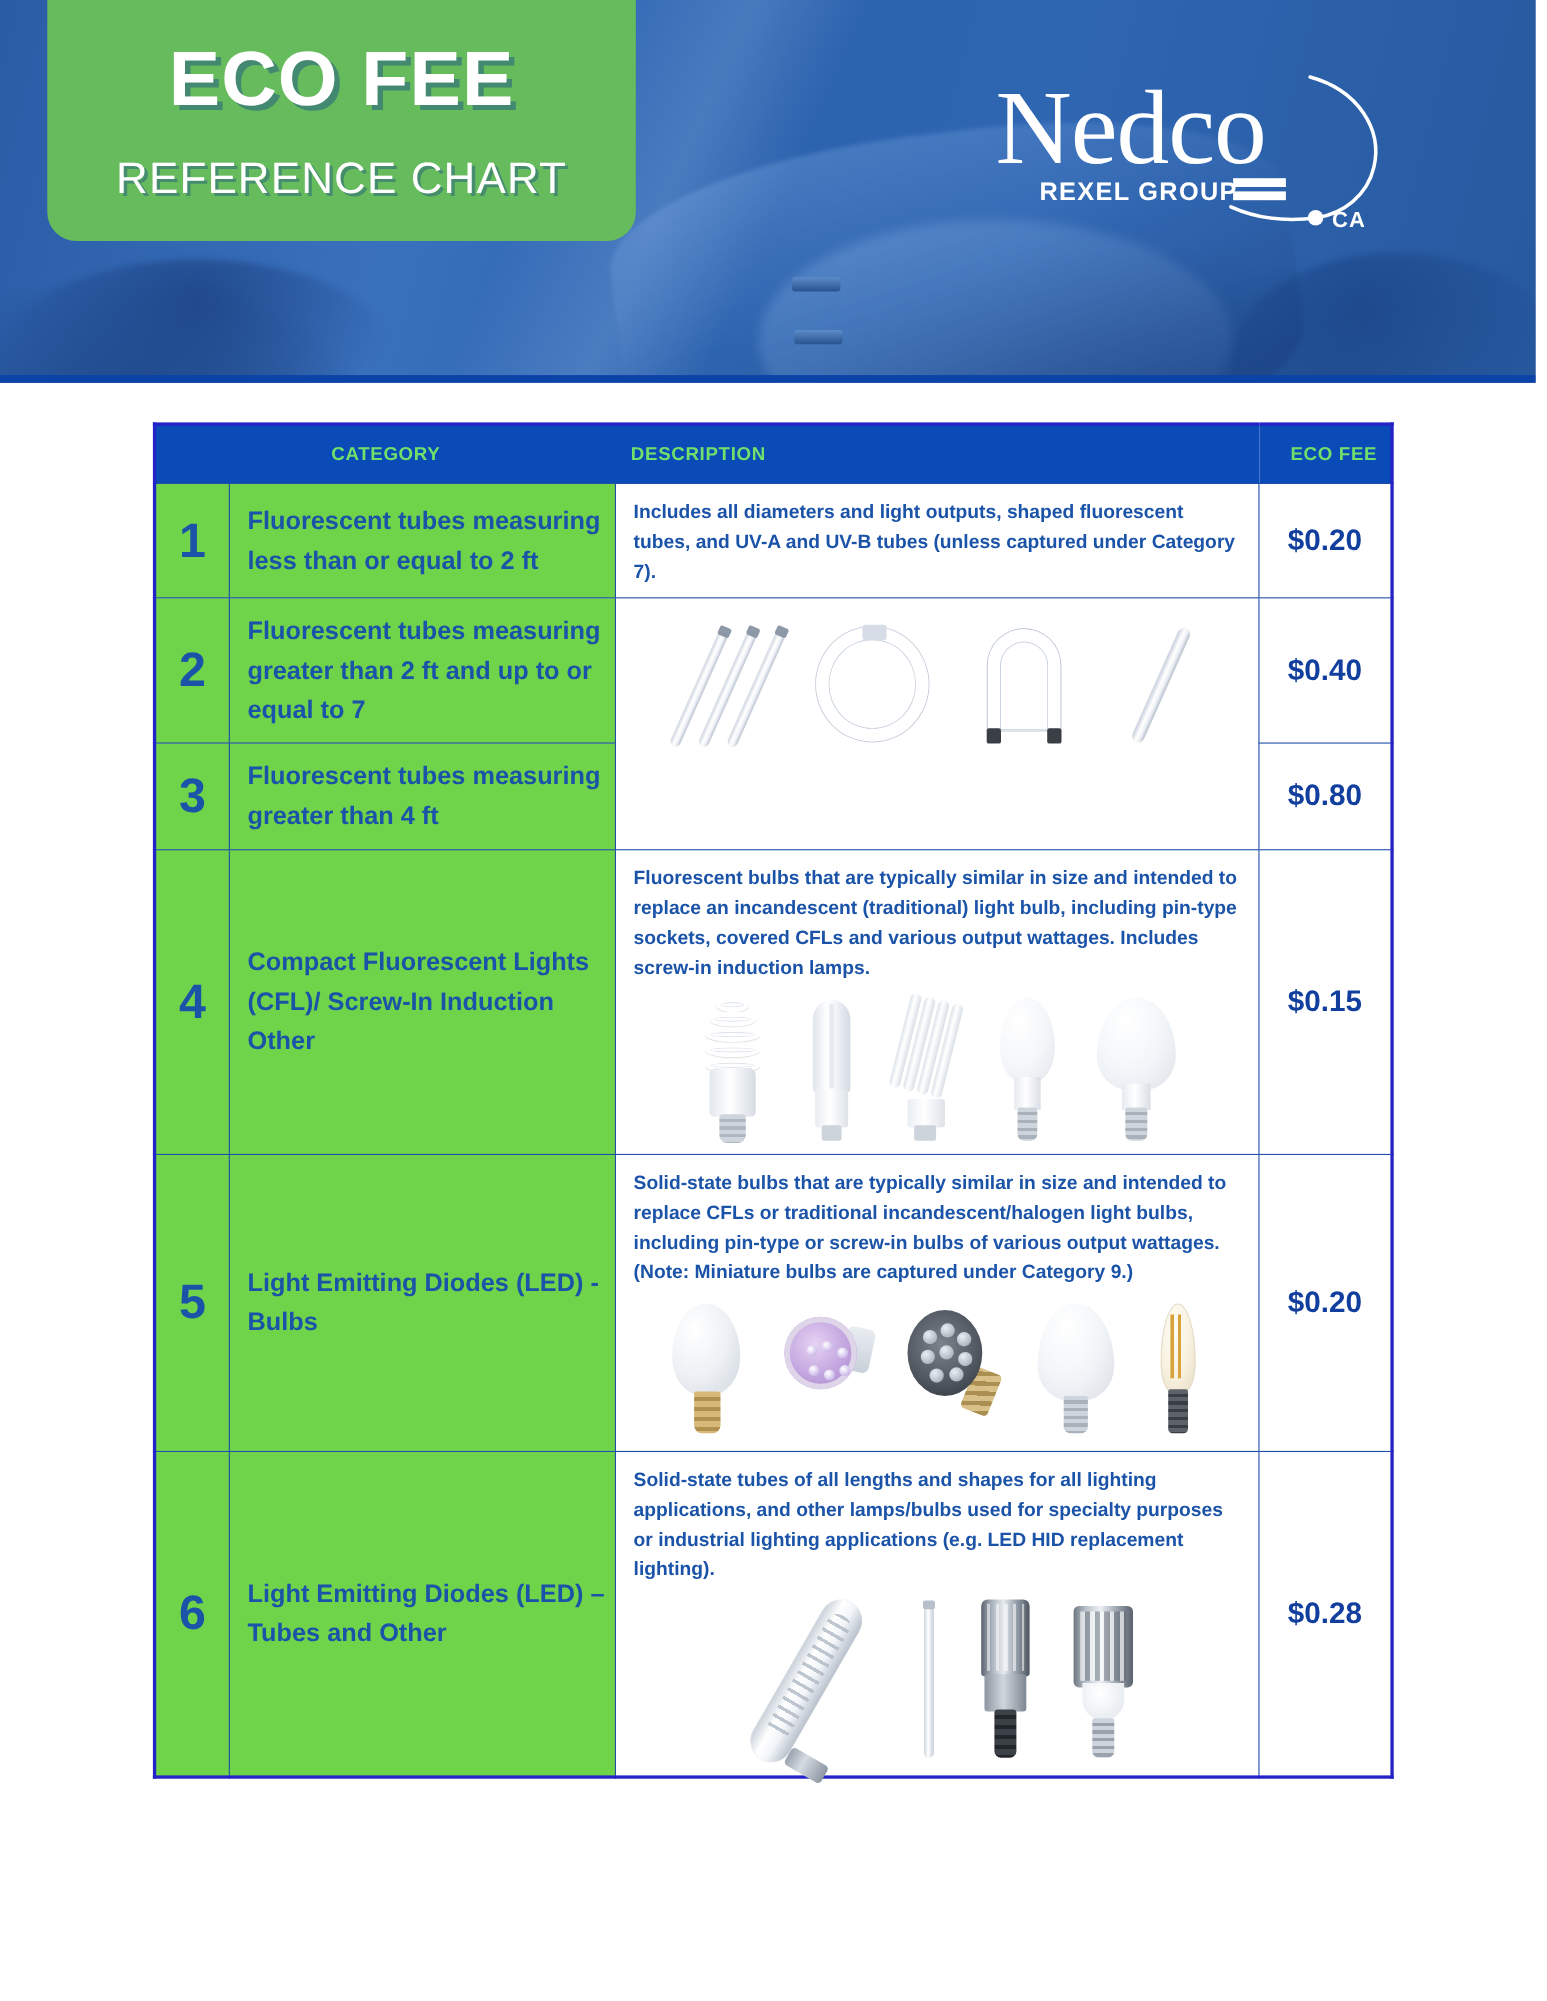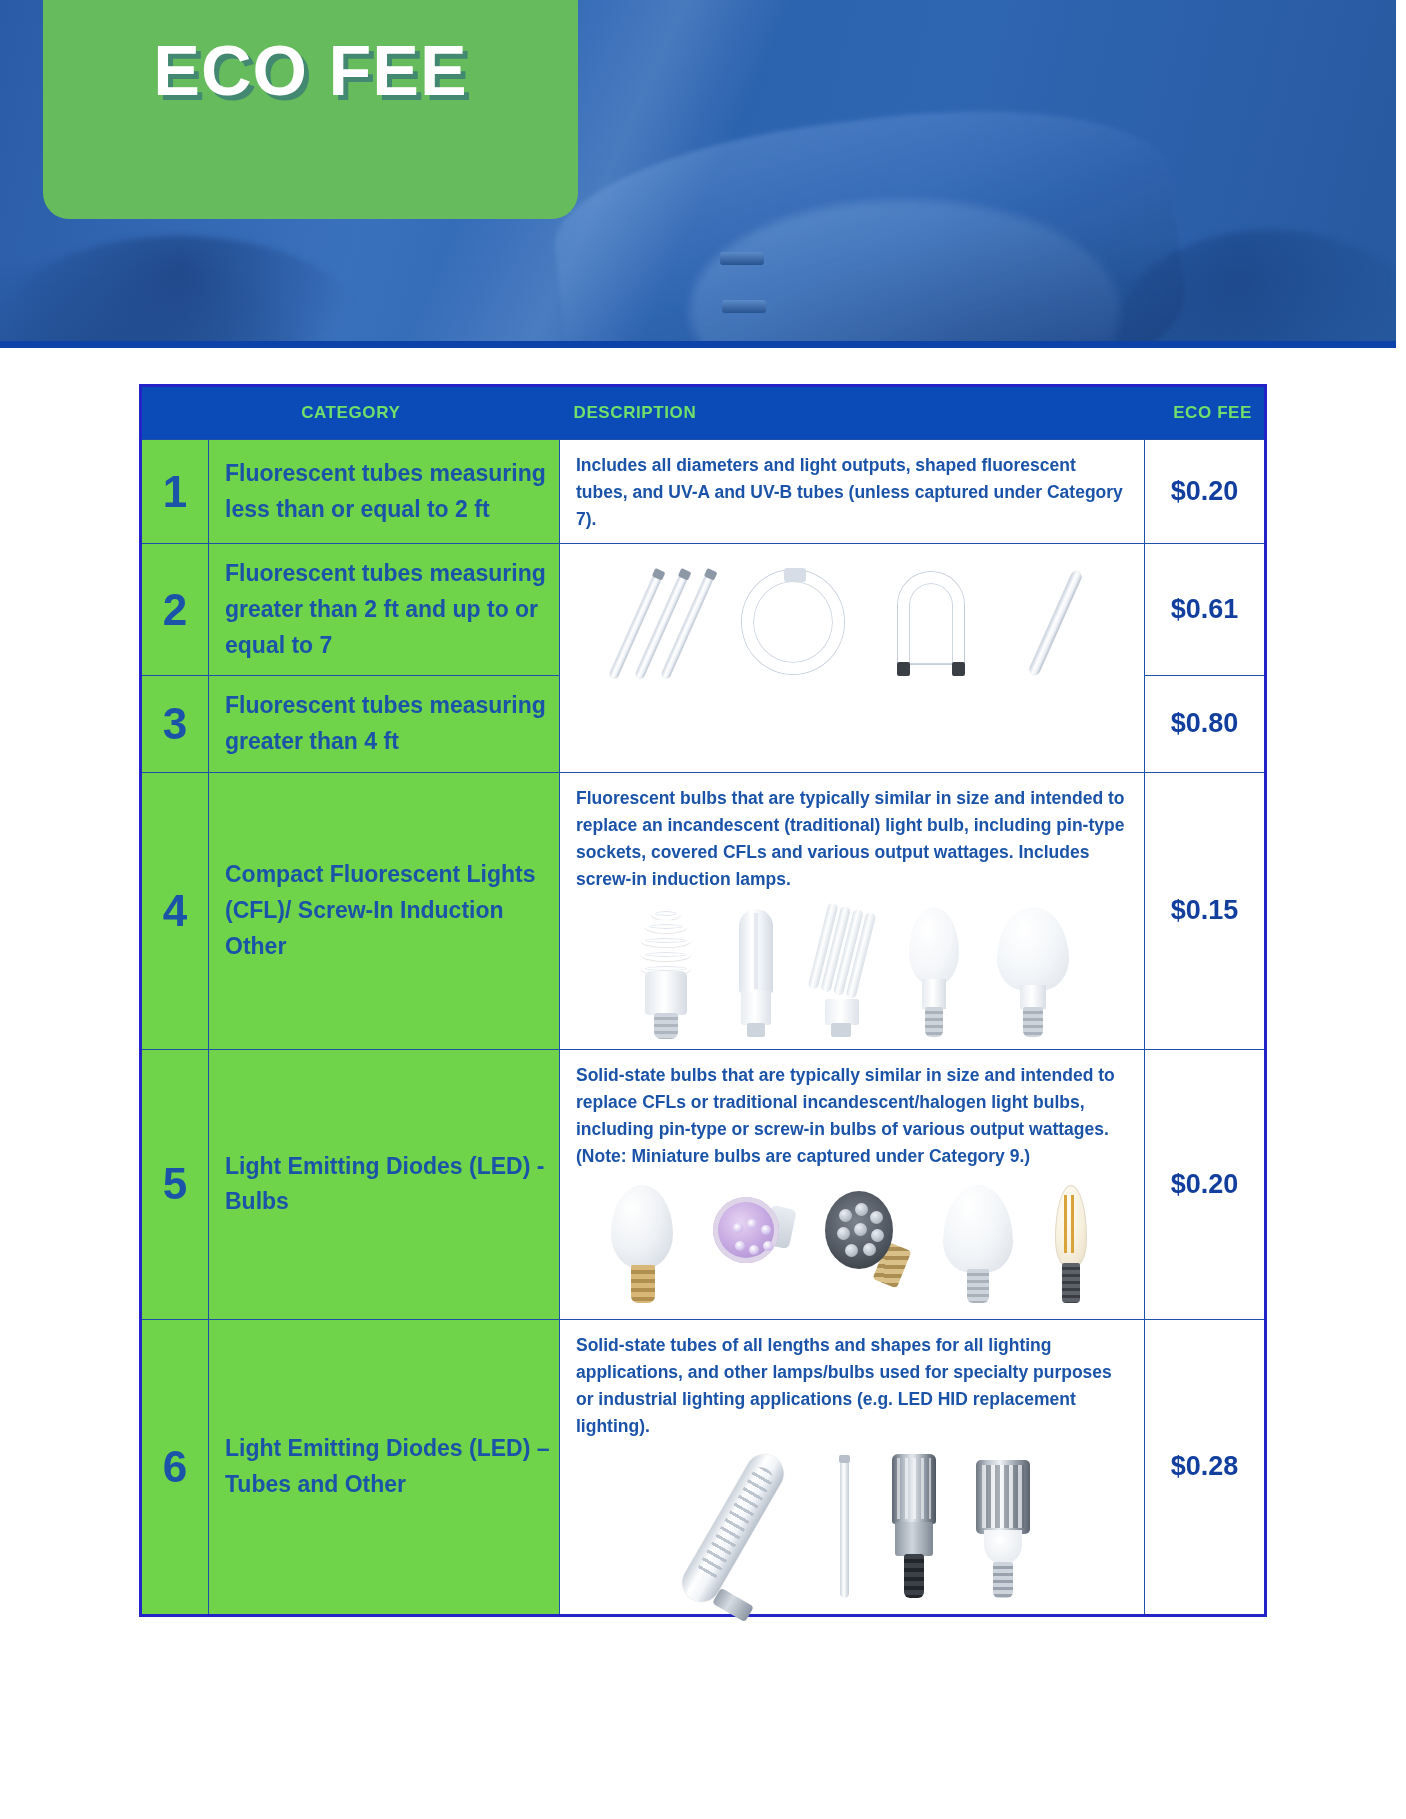--- a/index.html
+++ b/index.html
@@ -531,22 +531,36 @@
     <div class="tube-b"></div>
     <div class="tube-c"></div>
     <div class="tube-d"></div>
     <div class="pin pin1"></div>
     <div class="pin pin2"></div>
     <div class="sheen"></div>
   </div>
 
   <div class="title-card">
     <div class="title-main">ECO FEE</div>
+    <div class="title-sub">REFERENCE CHART</div>
   </div>
 
+  <div class="logo">
+    <svg viewBox="0 0 360 160" xmlns="http://www.w3.org/2000/svg" aria-hidden="true">
+
+      <path d="M286 18 C 330 30, 352 66, 344 100 C 338 126, 316 142, 292 146" fill="none" stroke="#ffffff" stroke-width="3.2" stroke-linecap="round"></path>
+      <path d="M292 146 C 262 150, 236 146, 214 136" fill="none" stroke="#ffffff" stroke-width="3.2" stroke-linecap="round"></path>
+      <circle cx="291" cy="146" r="7" fill="#ffffff"></circle>
+      <text x="0" y="96" font-family="'Liberation Serif', serif" font-size="96" fill="#ffffff" letter-spacing="-1">Nedco</text>
+      <text x="40" y="130" font-family="'Liberation Sans', sans-serif" font-size="23" font-weight="700" fill="#ffffff" letter-spacing="1.2">REXEL GROUP</text>
+      <rect x="216" y="110" width="48" height="8" fill="#ffffff"></rect>
+      <rect x="216" y="122" width="48" height="8" fill="#ffffff"></rect>
+      <text x="306" y="154" font-family="'Liberation Sans', sans-serif" font-size="20" font-weight="700" fill="#ffffff" letter-spacing="1">CA</text>
+    </svg>
+  </div>
 
   <div class="banner-bottom-rule"></div>
 </div>
 
 <div class="table-wrap">
   <table class="fee">
     <colgroup>
       <col class="c-num">
         <col class="c-cat">
         <col class="c-desc">
@@ -585,21 +599,21 @@
                 <u></u>
               </span>
             <span class="art art-u">
                 <s></s>
               </span>
             <span class="art art-tube1">
                 <i></i>
               </span>
           </div>
         </td>
-        <td class="fee">$0.61</td>
+        <td class="fee">$0.40</td>
       </tr>
 
       <tr>
         <td class="num">3</td>
         <td class="cat">Fluorescent tubes measuring greater than 4 ft</td>
         <td class="fee">$0.80</td>
       </tr>
 
       <tr>
         <td class="num">4</td>

